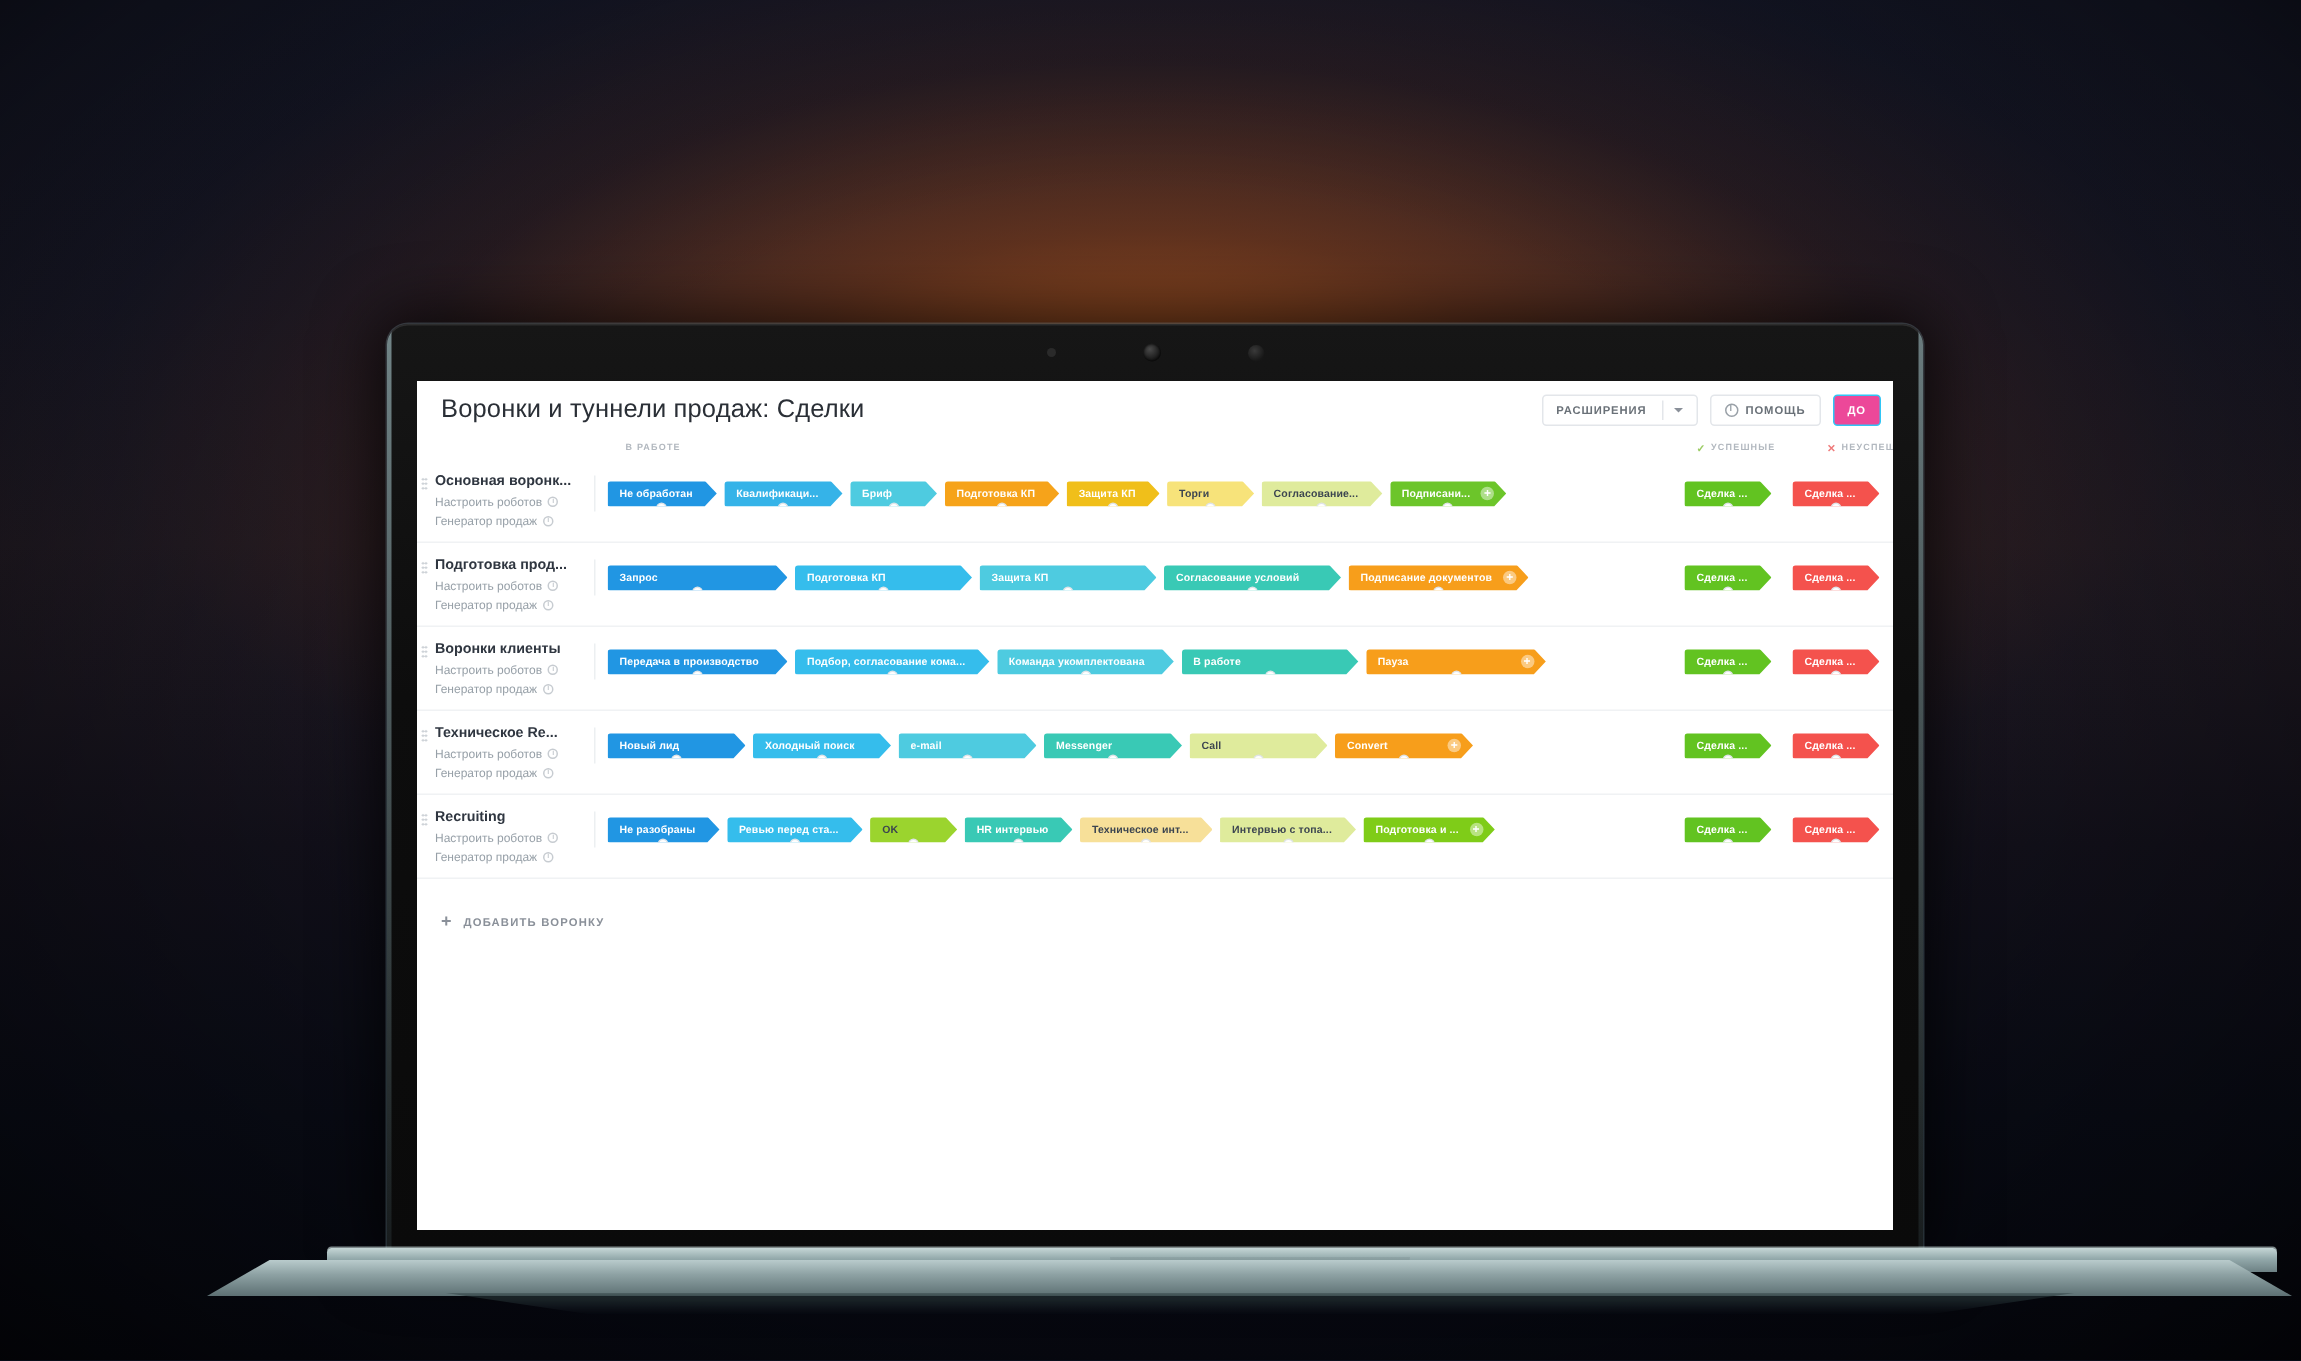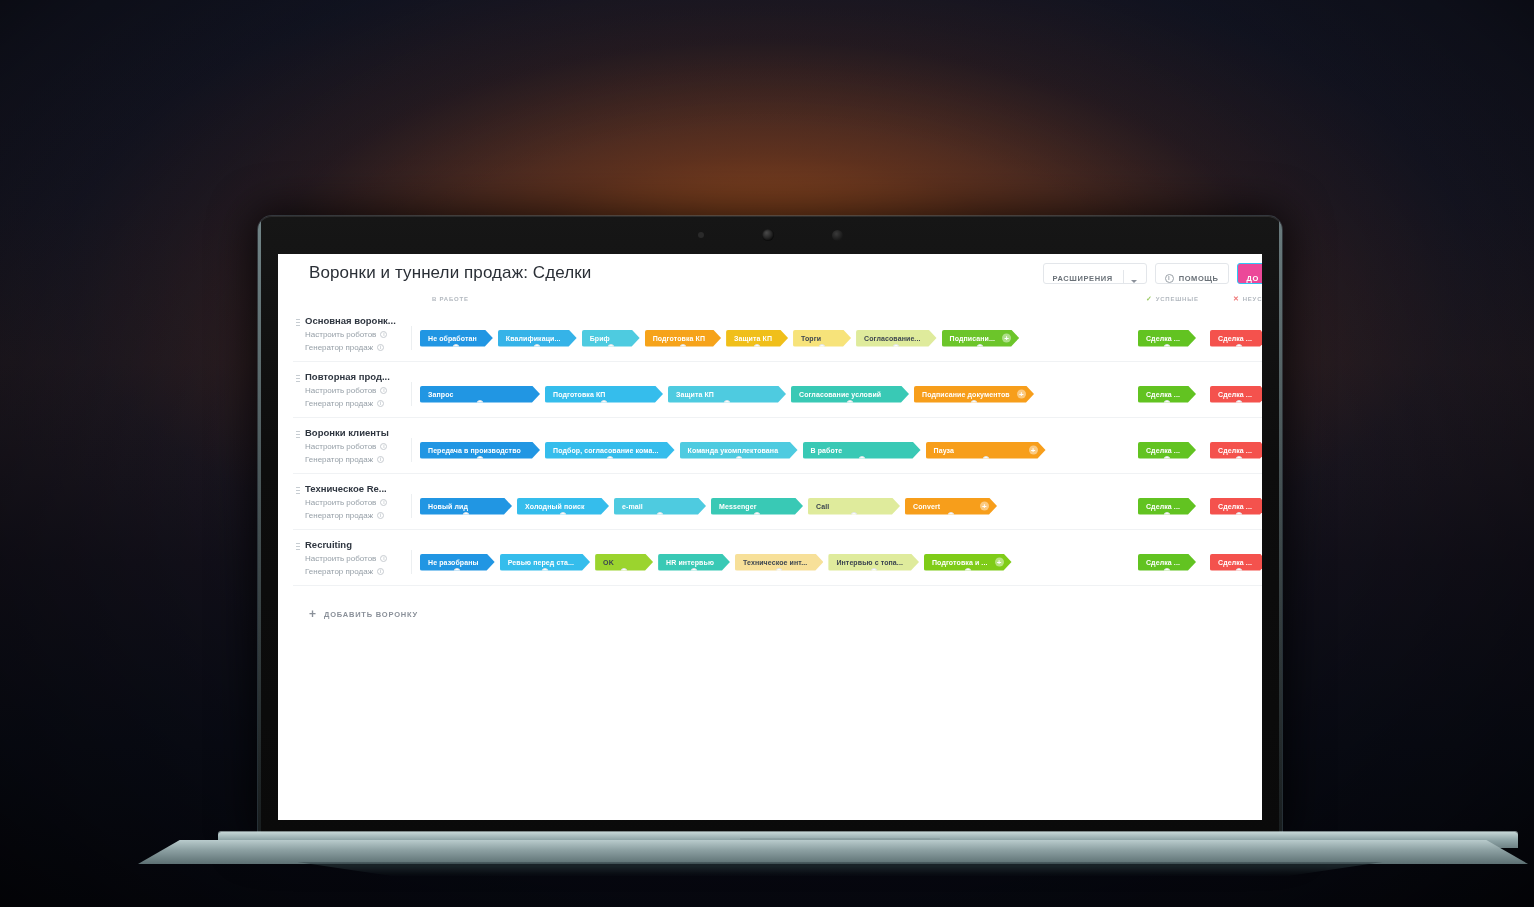--- a/index.html
+++ b/index.html
@@ -85,50 +85,50 @@
     overflow:hidden; opacity:0.55;
     background:#eef1f4;
     transform:scaleY(-1);
     filter:blur(0.6px);
     mask-image:linear-gradient(180deg, rgba(0,0,0,0.9), rgba(0,0,0,0));
     -webkit-mask-image:linear-gradient(180deg, rgba(0,0,0,0.9), rgba(0,0,0,0));
   }
   .refl-bar { position:absolute; height:3px; border-radius:2px; }
 
   
-  .app { width:984px; height:566px; background:#fff; font-size:11px; color:#333; position:relative;margin-left:15px; }
+  .app { width:984px; height:566px; background:#fff; font-size:11px; color:#333; position:relative; }
 
   .topbar {
     height:38px; display:flex; align-items:center; justify-content:space-between;
     padding:0 8px 0 16px; background:#fff;
   }
   .page-title { font-size:17px; color:#2a2f36; font-weight:400; letter-spacing:.1px; white-space:nowrap; }
   .top-actions { display:flex; align-items:center; gap:8px; }
   .btn {
-    height:21px; display:flex; align-items:flex-end; gap:5px;
+    height:21px; display:flex; align-items:center; gap:5px;
     border:1px solid #e3e6ea; border-radius:3px; background:#fff;
     padding:0 9px; font-size:7.5px; letter-spacing:.6px; color:#6a7178;
     text-transform:uppercase; font-weight:600; white-space:nowrap; cursor:pointer;
   }
   .btn .divider { width:1px; height:13px; background:#e3e6ea; margin:0 2px 0 5px; }
   .caret { width:0;height:0;border-left:3px solid transparent;border-right:3px solid transparent;border-top:3.5px solid #8a9099; }
   .info-ic { width:9px;height:9px;border:1px solid #9aa1a8;border-radius:50%;display:inline-flex;align-items:center;justify-content:center;font-size:6px;line-height:1;color:#9aa1a8;font-weight:700;font-style:normal; }
   .btn.primary { background:#ec4899; border-color:#2fc6f6; color:#fff; }
 
   .content { height:528px; background:#fff; overflow:hidden; position:relative; }
 
   .col-heads { display:flex; height:14px; align-items:center; padding-left:120px; }
   .ch { font-size:6px; letter-spacing:.8px; color:#b2b8bf; text-transform:uppercase; font-weight:700; display:flex; align-items:center; gap:3px; }
   .ch.work { margin-left:19px; }
   .ch.succ { position:absolute; left:853px; }
   .ch.fail { position:absolute; left:940px; }
   .tick { color:#9ccc65; font-size:7px; }
   .cross { color:#ef7a7a; font-size:7px; }
 
-  .funnel-row { position:relative; display:flex; align-items:flex-end; border-bottom:1px solid #f0f2f4; }
+  .funnel-row { position:relative; display:flex; align-items:flex-start; border-bottom:1px solid #f0f2f4; }
   .funnel-row:last-of-type { border-bottom:1px solid #f0f2f4; }
 
   .fn-left { width:112px; padding:9px 0 9px 12px; flex-shrink:0; position:relative; }
   .grip { position:absolute; left:3px; top:12px; width:4px; height:9px;
      background-image:radial-gradient(circle, #c3c9cf 0.7px, transparent 0.8px);
      background-size:2px 3px; opacity:.95; }
   .fn-title { font-size:9.5px; font-weight:700; color:#2f3640; white-space:nowrap; overflow:hidden; }
   .fn-link { font-size:8px; color:#97a0a8; margin-top:4px; display:flex; align-items:center; gap:4px; white-space:nowrap; }
   .fn-link .info-ic { width:7px; height:7px; font-size:5px; border-color:#c7ccd1; color:#c7ccd1; }
 
@@ -271,21 +271,21 @@
                     <div class="stage result" style="background: rgb(244, 82, 77);">
                       <span>Сделка ...</span>
                       <span class="knob"></span>
                     </div>
                   </div>
                 </div>
               </div>
               <div class="funnel-row">
                 <div class="fn-left">
                   <span class="grip"></span>
-                  <div class="fn-title">Повторная прод...</div>
+                  <div class="fn-title">Подготовка прод...</div>
                   <div class="fn-link">
                     <span>Настроить роботов</span>
                     <span class="info-ic">i</span>
                   </div>
                   <div class="fn-link">
                     <span>Генератор продаж</span>
                     <span class="info-ic">i</span>
                   </div>
                 </div>
                 <div class="fn-stages">

